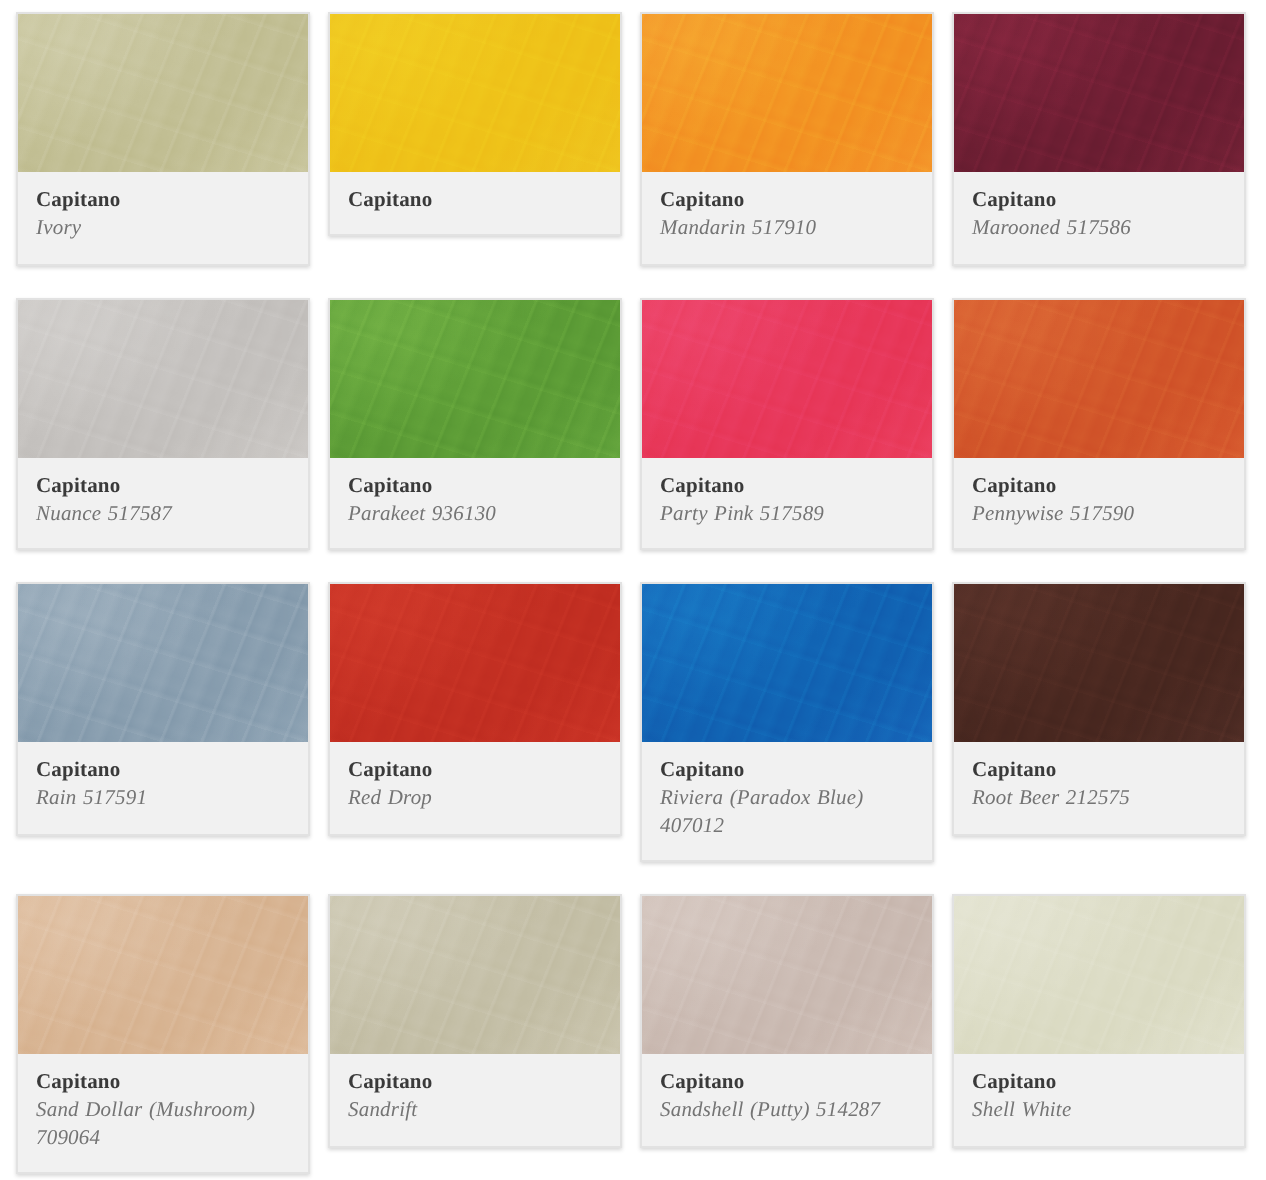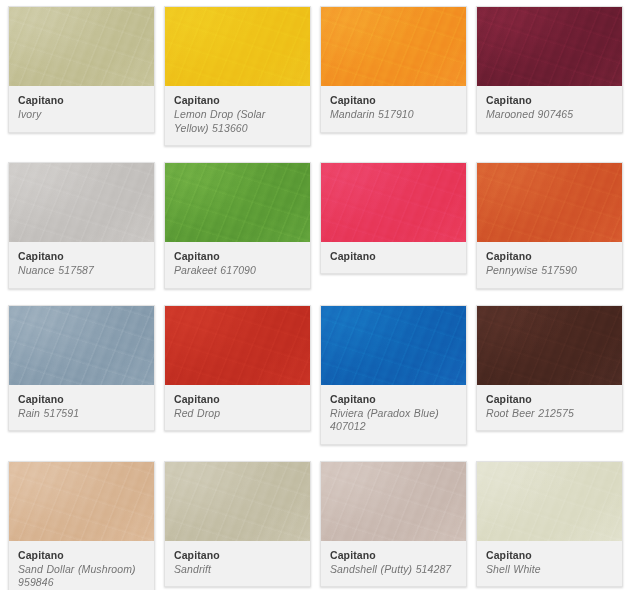--- a/index.html
+++ b/index.html
@@ -26,20 +26,21 @@
     align-items: start;
   }
 
   .swatch-card {
     width: 147px;
     background: #f1f1f1;
     border: 1px solid #e2e2e2;
     box-sizing: border-box;
     box-shadow: 0 1px 2px rgba(0,0,0,0.16);
     overflow: hidden;
+    font-family: Liberation Serif, serif;
   }
 
   .swatch-image {
     width: 100%;
     height: 79px;
     display: block;
     position: relative;
     background-repeat: no-repeat;
     background-size: cover;
   }
@@ -88,55 +89,55 @@
       <div class="swatch-image" style="background-image: linear-gradient(145deg, rgb(203, 200, 161) 0%, rgb(195, 192, 150) 48%, rgb(195, 192, 150) 70%, rgb(203, 200, 161) 100%);"></div>
       <div class="swatch-caption">
         <div class="brand-name">Capitano</div>
         <div class="color-name">Ivory</div>
       </div>
     </div>
     <div class="swatch-card">
       <div class="swatch-image" style="background-image: linear-gradient(145deg, rgb(240, 199, 32) 0%, rgb(239, 195, 25) 48%, rgb(239, 195, 25) 70%, rgb(240, 199, 32) 100%);"></div>
       <div class="swatch-caption">
         <div class="brand-name">Capitano</div>
-        <div class="color-name">Lemon Drop (Solar Yellow) 513660</div>
       </div>
     </div>
     <div class="swatch-card">
       <div class="swatch-image" style="background-image: linear-gradient(145deg, rgb(245, 154, 44) 0%, rgb(243, 148, 35) 48%, rgb(243, 148, 35) 70%, rgb(245, 154, 44) 100%);"></div>
       <div class="swatch-caption">
         <div class="brand-name">Capitano</div>
         <div class="color-name">Mandarin 517910</div>
       </div>
     </div>
     <div class="swatch-card">
       <div class="swatch-image" style="background-image: linear-gradient(145deg, rgb(122, 35, 57) 0%, rgb(110, 30, 51) 48%, rgb(110, 30, 51) 70%, rgb(122, 35, 57) 100%);"></div>
       <div class="swatch-caption">
         <div class="brand-name">Capitano</div>
-        <div class="color-name">Marooned 907465</div>
+        <div class="color-name">Marooned 517586</div>
       </div>
     </div>
     <div class="swatch-card">
       <div class="swatch-image" style="background-image: linear-gradient(145deg, rgb(206, 203, 200) 0%, rgb(197, 194, 191) 48%, rgb(197, 194, 191) 70%, rgb(206, 203, 200) 100%);"></div>
       <div class="swatch-caption">
         <div class="brand-name">Capitano</div>
         <div class="color-name">Nuance 517587</div>
       </div>
     </div>
     <div class="swatch-card">
       <div class="swatch-image" style="background-image: linear-gradient(145deg, rgb(104, 168, 63) 0%, rgb(94, 158, 55) 48%, rgb(94, 158, 55) 70%, rgb(104, 168, 63) 100%);"></div>
       <div class="swatch-caption">
         <div class="brand-name">Capitano</div>
-        <div class="color-name">Parakeet 617090</div>
+        <div class="color-name">Parakeet 936130</div>
       </div>
     </div>
     <div class="swatch-card">
       <div class="swatch-image" style="background-image: linear-gradient(145deg, rgb(236, 65, 99) 0%, rgb(232, 56, 91) 48%, rgb(232, 56, 91) 70%, rgb(236, 65, 99) 100%);"></div>
       <div class="swatch-caption">
         <div class="brand-name">Capitano</div>
+        <div class="color-name">Party Pink 517589</div>
       </div>
     </div>
     <div class="swatch-card">
       <div class="swatch-image" style="background-image: linear-gradient(145deg, rgb(217, 95, 49) 0%, rgb(210, 86, 42) 48%, rgb(210, 86, 42) 70%, rgb(217, 95, 49) 100%);"></div>
       <div class="swatch-caption">
         <div class="brand-name">Capitano</div>
         <div class="color-name">Pennywise 517590</div>
       </div>
     </div>
     <div class="swatch-card">
@@ -164,21 +165,21 @@
       <div class="swatch-image" style="background-image: linear-gradient(145deg, rgb(82, 46, 38) 0%, rgb(74, 40, 32) 48%, rgb(74, 40, 32) 70%, rgb(82, 46, 38) 100%);"></div>
       <div class="swatch-caption">
         <div class="brand-name">Capitano</div>
         <div class="color-name">Root Beer 212575</div>
       </div>
     </div>
     <div class="swatch-card">
       <div class="swatch-image" style="background-image: linear-gradient(145deg, rgb(223, 190, 159) 0%, rgb(217, 182, 149) 48%, rgb(217, 182, 149) 70%, rgb(223, 190, 159) 100%);"></div>
       <div class="swatch-caption">
         <div class="brand-name">Capitano</div>
-        <div class="color-name">Sand Dollar (Mushroom) 959846</div>
+        <div class="color-name">Sand Dollar (Mushroom) 709064</div>
       </div>
     </div>
     <div class="swatch-card">
       <div class="swatch-image" style="background-image: linear-gradient(145deg, rgb(205, 200, 178) 0%, rgb(197, 192, 168) 48%, rgb(197, 192, 168) 70%, rgb(205, 200, 178) 100%);"></div>
       <div class="swatch-caption">
         <div class="brand-name">Capitano</div>
         <div class="color-name">Sandrift</div>
       </div>
     </div>
     <div class="swatch-card">

